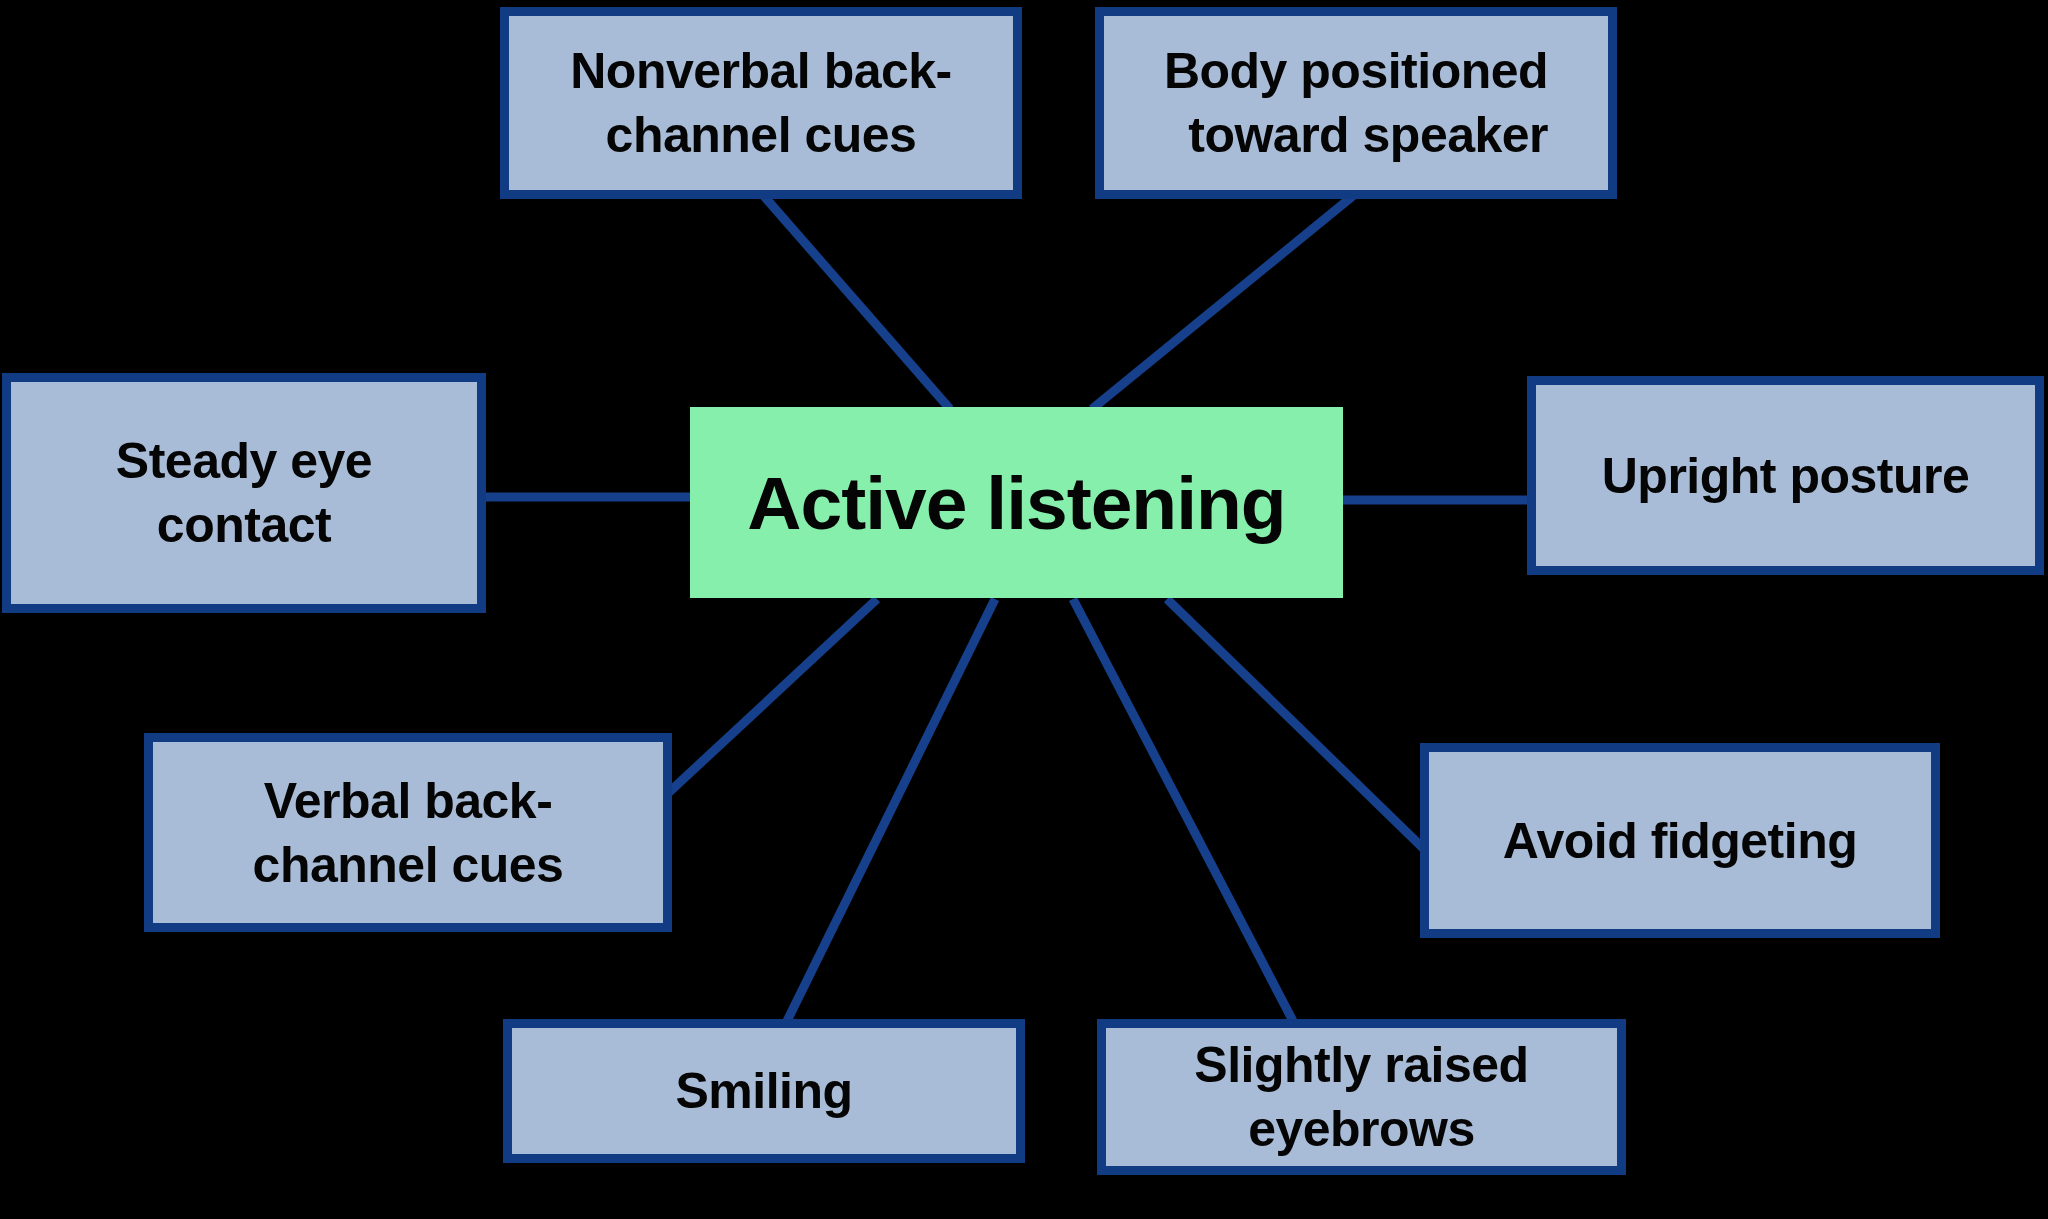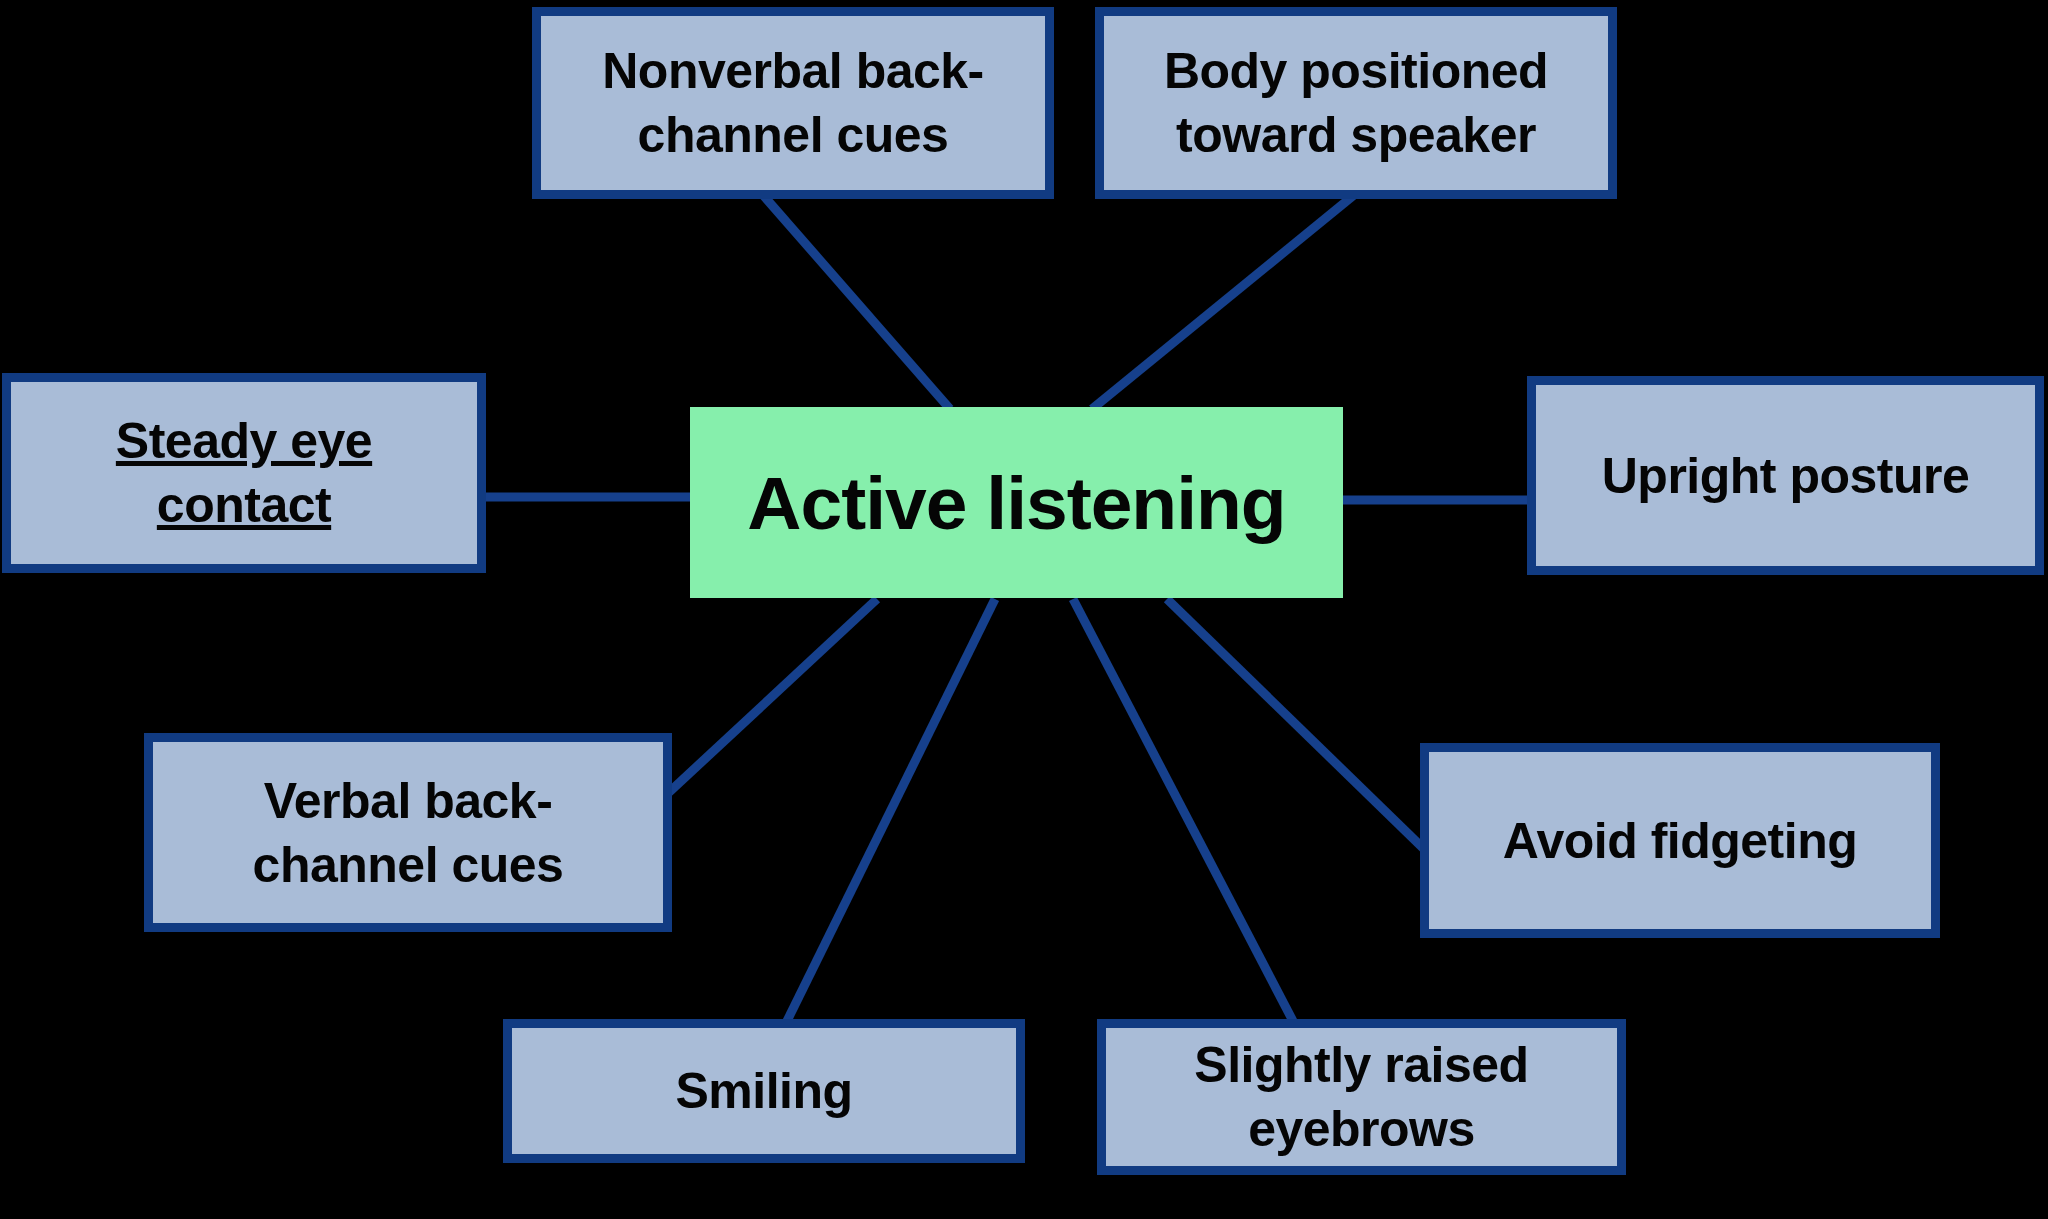--- a/index.html
+++ b/index.html
@@ -51,23 +51,23 @@
     align-items: center;
     justify-content: center;
     text-align: center;
     color: #050505;
     font-weight: 700;
     font-size: 75px;
     letter-spacing: -1px;
     white-space: nowrap;
   }
   
-  #node-nonverbal { left: 500px;  top: 7px;    width: 522px; height: 192px; margin-left: 32px; }
-  #node-body      { left: 1095px; top: 7px;    width: 522px; height: 192px; }
-  #node-steady    { left: 2px;    top: 373px;  width: 484px; height: 200px; text-decoration: underline; }
+  #node-nonverbal { left: 500px;  top: 7px;    width: 522px; height: 192px; }
+  #node-body      { left: 1095px; top: 7px;    width: 522px; height: 192px; text-align: right; }
+  #node-steady    { left: 2px;    top: 373px;  width: 484px; height: 240px; }
   #node-upright   { left: 1527px; top: 376px;  width: 517px; height: 199px; }
   #node-verbal    { left: 100px;  top: 733px;  width: 528px; height: 199px; margin-left: 44px; }
   #node-avoid     { left: 1420px; top: 743px;  width: 520px; height: 195px; }
   #node-smiling   { left: 503px;  top: 1019px; width: 522px; height: 144px; }
   #node-eyebrows  { left: 1097px; top: 1019px; width: 529px; height: 156px; }
   #node-center    { left: 690px;  top: 407px;  width: 653px; height: 191px; }
 </style>
 </head>
 <body>
 

